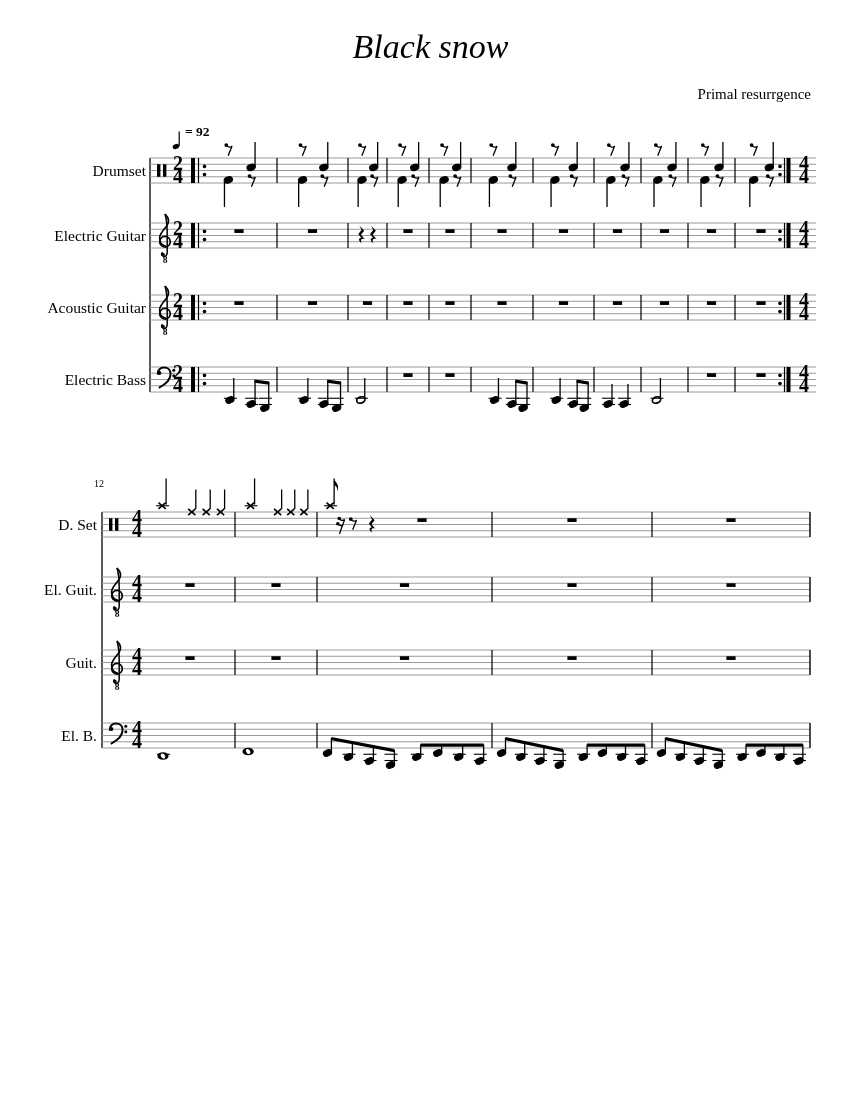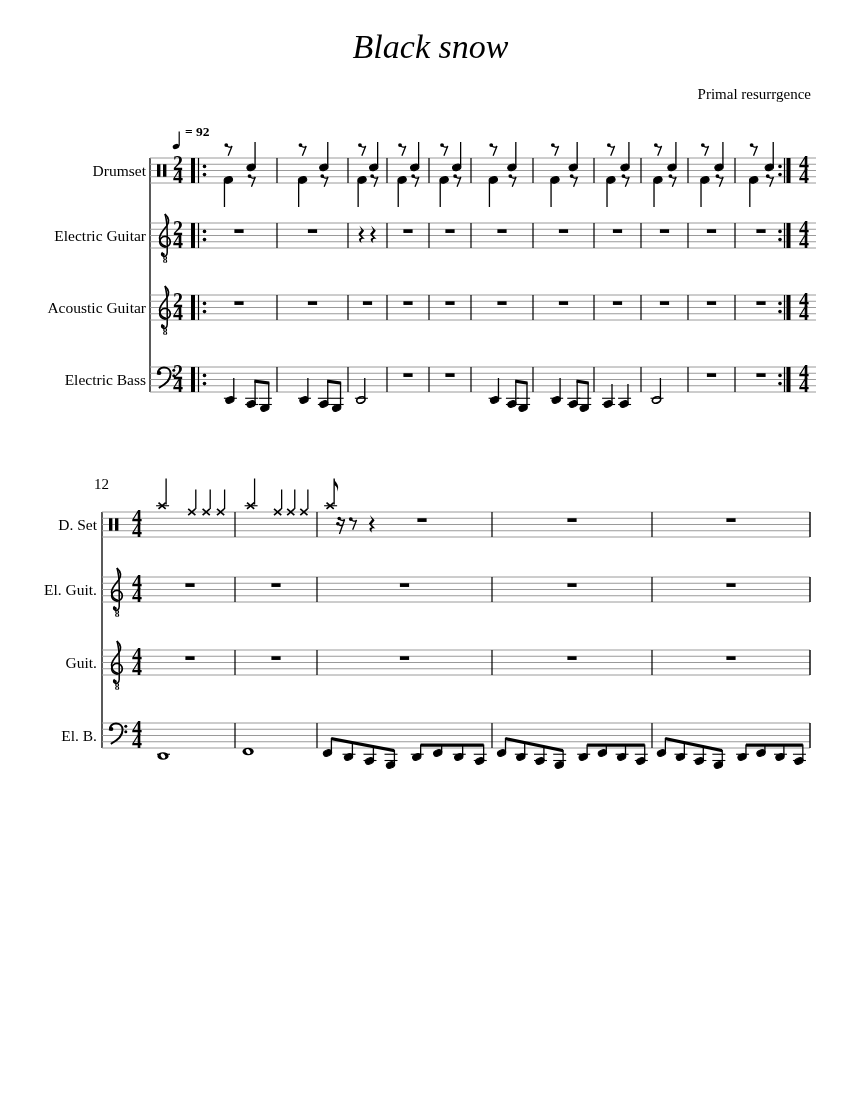--- a/index.html
+++ b/index.html
@@ -1,21 +1,21 @@
 <!DOCTYPE html>
 <html><head>
 <meta charset="utf-8">
 <style>
   html,body{margin:0;padding:0;background:#ffffff;}
   .page{position:relative;width:850px;height:1100px;background:#ffffff;
         font-family:"Liberation Serif","DejaVu Serif",serif;color:#000;overflow:hidden;}
   .title{position:absolute;top:29px;left:11px;right:0;text-align:center;font-size:34px;line-height:36px;font-style:italic;}
   .composer{position:absolute;top:86px;right:39px;font-size:15px;line-height:17px;}
   .tempo-text{position:absolute;top:124px;left:185px;font-size:13.5px;font-weight:bold;line-height:15px;}
-  .mnum{position:absolute;top:478px;left:94px;font-size:15px;line-height:12px;}
+  .mnum{position:absolute;top:478px;left:94px;font-size:10px;line-height:12px;}
   .inst-label{position:absolute;width:220px;text-align:right;font-size:15.5px;line-height:17px;}
   svg.score{position:absolute;left:0;top:0;}
 </style>
 </head>
 <body>
 
 <div class="page">
   <svg class="score" id="score-svg" width="850" height="1100" viewBox="0 0 850 1100">
       <g>
         <line x1="150" y1="158" x2="150" y2="392" stroke="#000000" stroke-width="1.3"></line>

